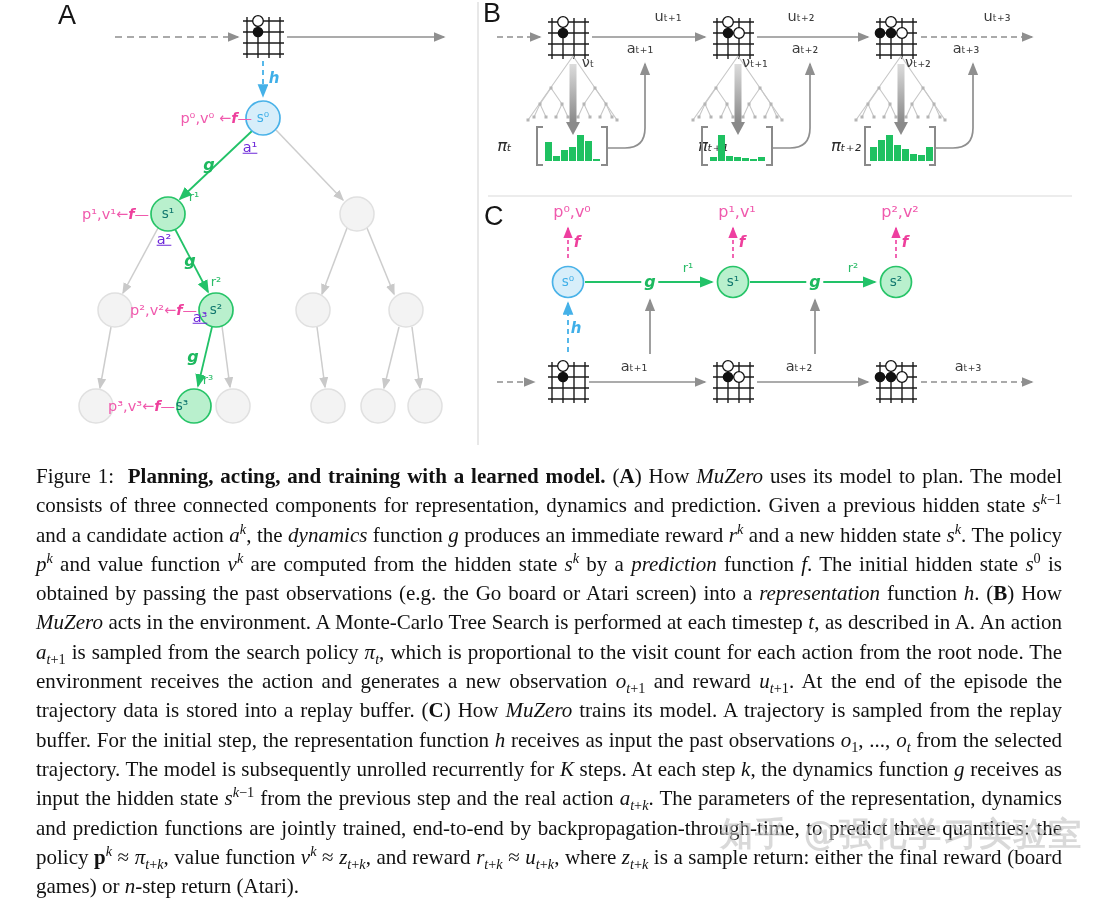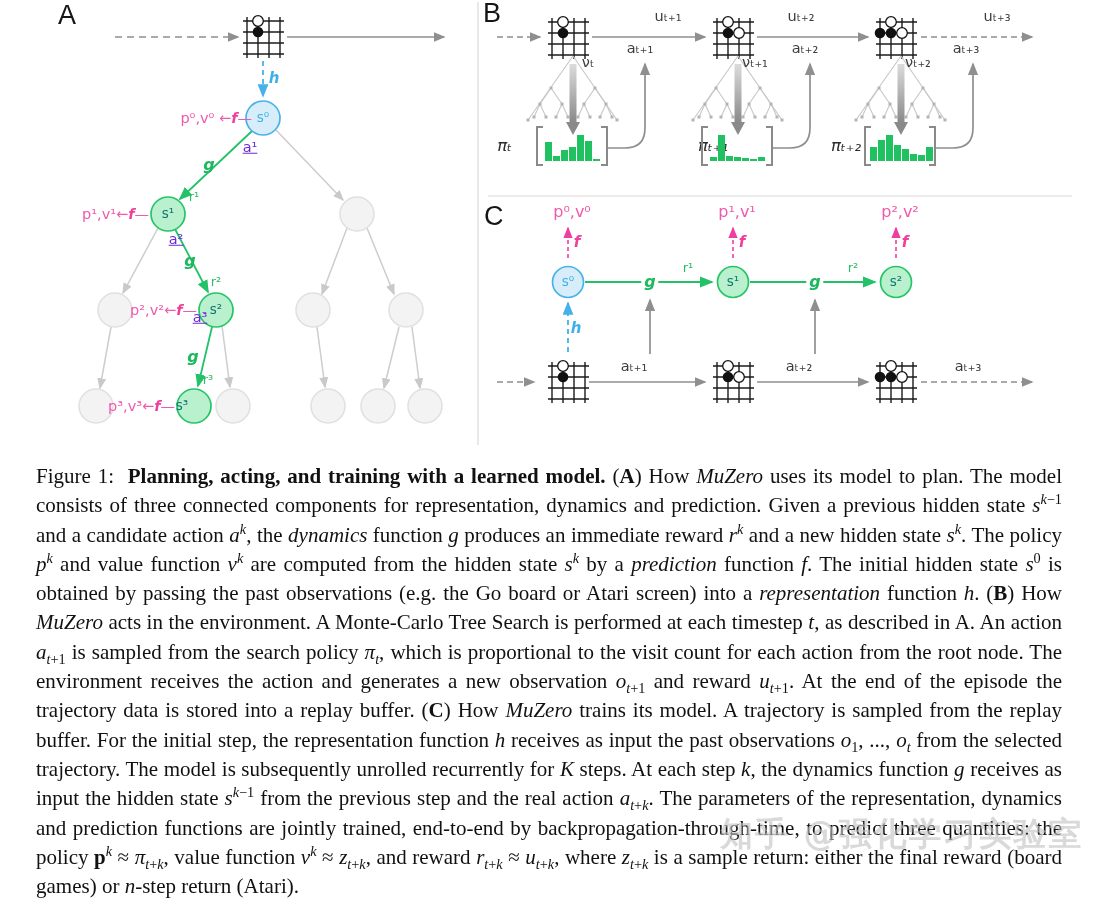--- a/index.html
+++ b/index.html
@@ -237,21 +237,21 @@
   <span class="lbl node-lbl greentx" style="left:168px;top:214px">s¹</span>
   <span class="lbl node-lbl greentx" style="left:216px;top:310px">s²</span>
   <span class="lbl node-lbl greentx" style="left:182px;top:406px">s³</span>
   <span class="lbl-r pvlab" style="left:252px;top:118px">p⁰,v⁰ ←<i>f</i>—</span>
   <span class="lbl-r pvlab" style="left:149px;top:214px">p¹,v¹←<i>f</i>—</span>
   <span class="lbl-r pvlab" style="left:197px;top:310px">p²,v²←<i>f</i>—</span>
   <span class="lbl-r pvlab" style="left:175px;top:406px">p³,v³←<i>f</i>—</span>
   <span class="lbl alab" style="left:250px;top:147px">a¹</span>
   <span class="lbl glab" style="left:209px;top:165px">g</span>
   <span class="lbl rlab" style="left:194px;top:196px">r¹</span>
-  <span class="lbl alab" style="left:176px;top:239px">a²</span>
+  <span class="lbl alab" style="left:164px;top:239px">a²</span>
   <span class="lbl glab" style="left:190px;top:261px">g</span>
   <span class="lbl rlab" style="left:216px;top:281px">r²</span>
   <span class="lbl alab" style="left:200px;top:317px">a³</span>
   <span class="lbl glab" style="left:193px;top:357px">g</span>
   <span class="lbl rlab" style="left:208px;top:379px">r³</span>
 
   <span class="panel-letter" style="left:483px;top:0px">B</span>
   <span class="lbl ulab" style="left:668px;top:16px">uₜ₊₁</span>
   <span class="lbl ulab" style="left:801px;top:16px">uₜ₊₂</span>
   <span class="lbl ulab" style="left:997px;top:16px">uₜ₊₃</span>

